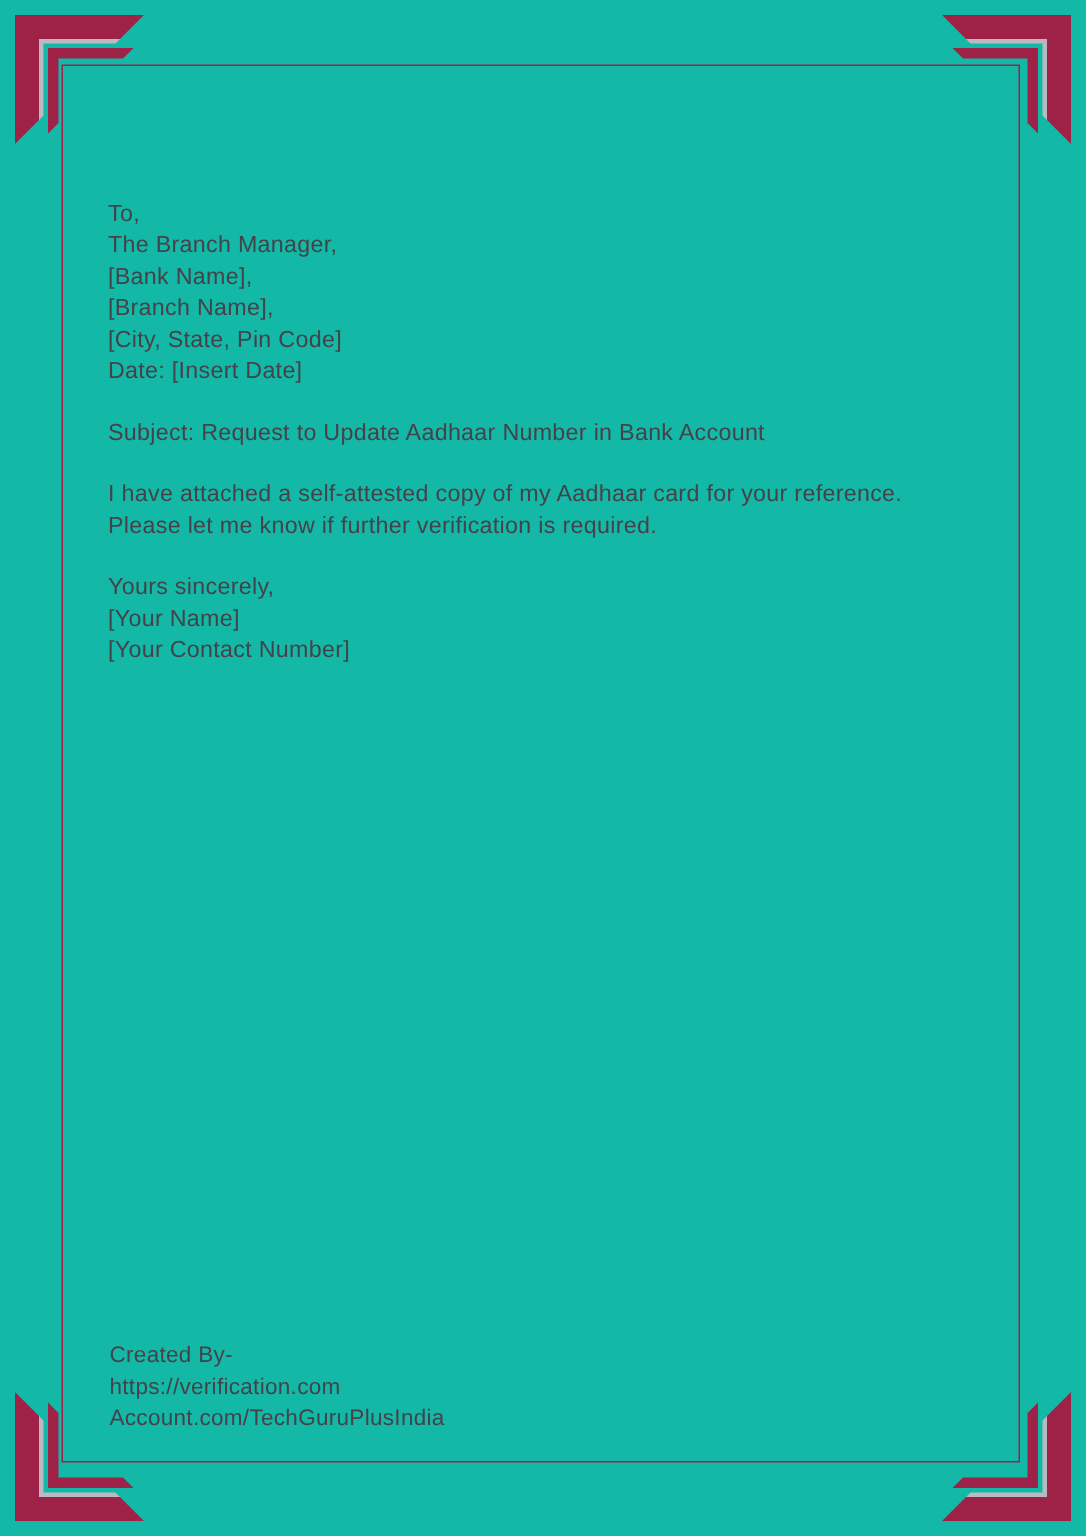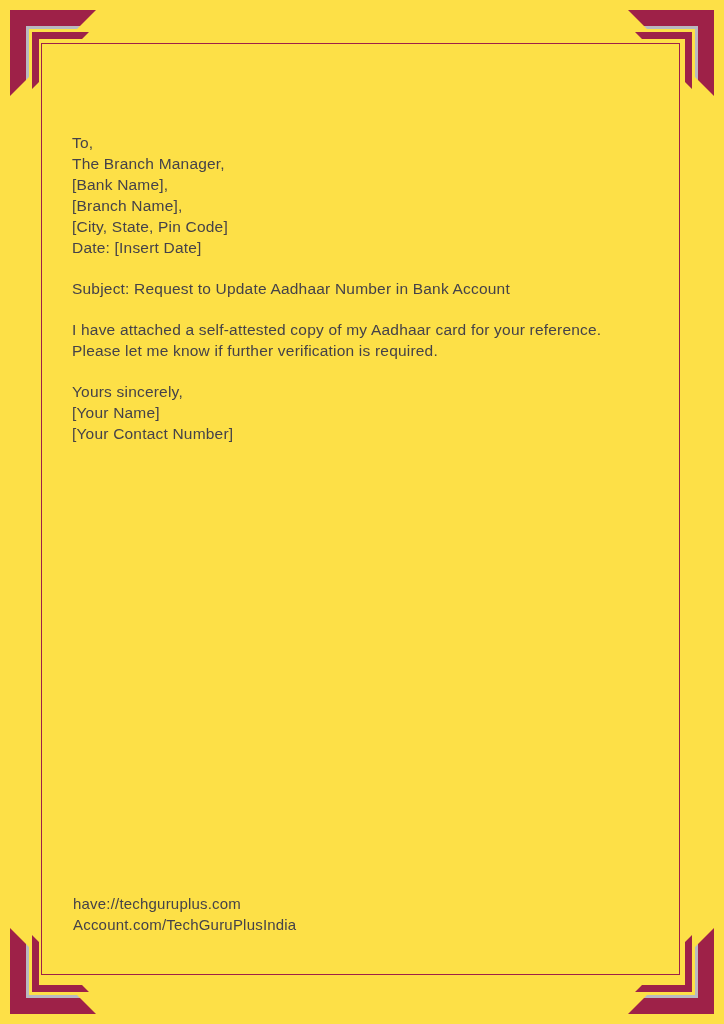--- a/index.html
+++ b/index.html
@@ -4,21 +4,21 @@
 <style>
   html, body {
     margin: 0;
     padding: 0;
     background: #ffffff;
   }
   .page {
     position: relative;
     width: 724px;
     height: 1024px;
-    background: #fde047;
+    background: #14b8a6;
     overflow: hidden;
     font-family: "Liberation Sans", sans-serif;
   }
   .page-border {
     position: absolute;
     left: 41px;
     top: 43px;
     width: 639px;
     height: 932px;
     border: 1.6px solid var(--accent, #9e2148);
@@ -106,17 +106,18 @@
 Date: [Insert Date]</p>
     <p class="block">Subject: Request to Update Aadhaar Number in Bank Account</p>
     <p class="block">I have attached a self-attested copy of my Aadhaar card for your reference.
 Please let me know if further verification is required.</p>
     <p class="block">Yours sincerely,
 [Your Name]
 [Your Contact Number]</p>
   </div>
 
   <div class="footer">
-    <div>have://techguruplus.com</div>
+    <div>Created By-</div>
+    <div>https://verification.com</div>
     <div>Account.com/TechGuruPlusIndia</div>
   </div>
 
 </div>
 
 </body></html>

